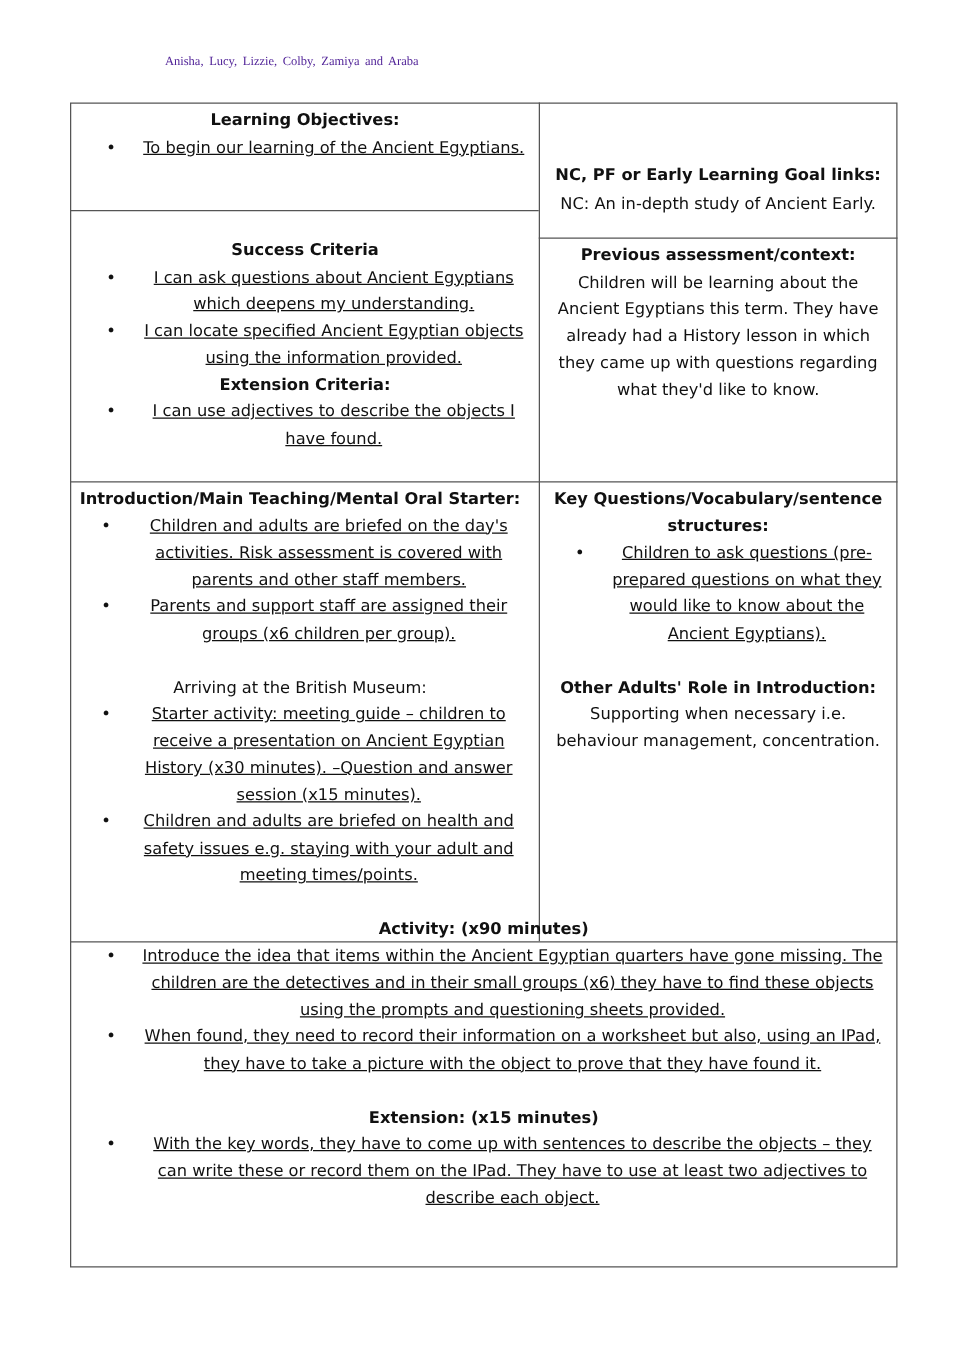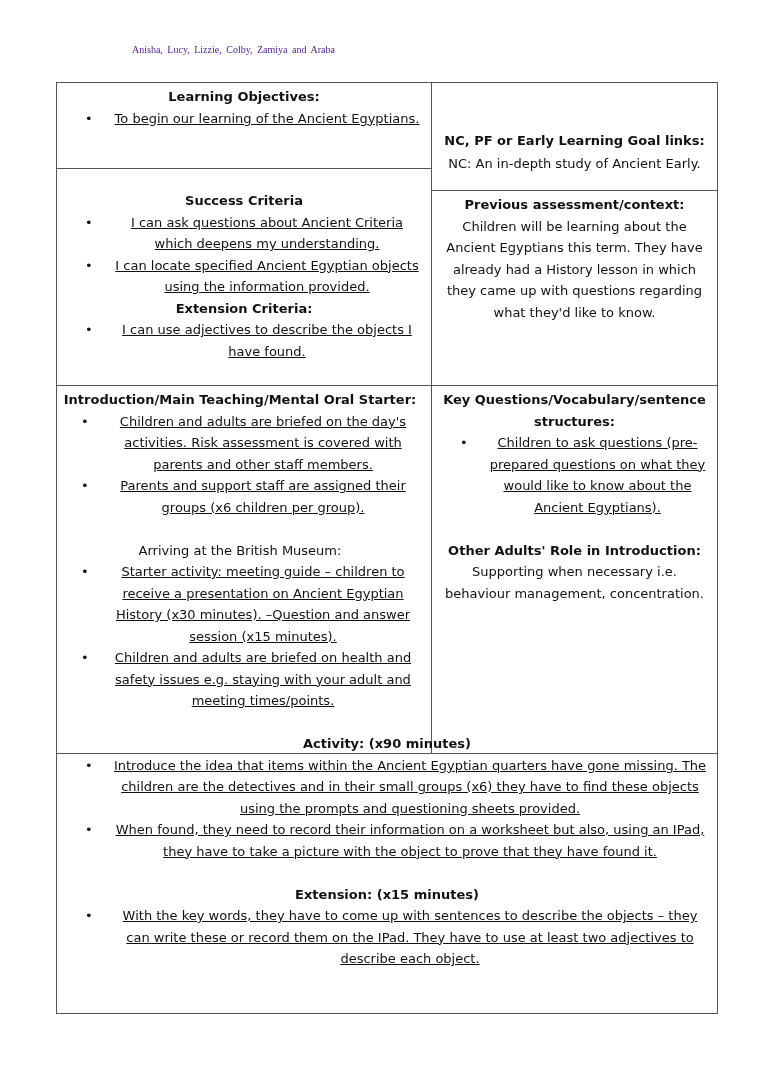--- a/index.html
+++ b/index.html
@@ -39,21 +39,21 @@
 </div>
 
 <div class="cell" style="left:432px; top:83px; width:285px; line-height:21.5px;margin-top:44px;">
   <span class="h">NC, PF or Early Learning Goal links:</span>
   <span class="p" style="line-height:24px;">NC: An in-depth study of Ancient Early.</span>
 </div>
 
 <div class="cell" style="left:57px; top:169px; width:374px;margin-top:18px;">
   <span class="h">Success Criteria</span>
   <ul>
-    <li>I can ask questions about Ancient Criteria which deepens my understanding.</li>
+    <li>I can ask questions about Ancient Egyptians which deepens my understanding.</li>
     <li>I can locate specified Ancient Egyptian objects using the information provided.</li>
   </ul>
   <span class="h">Extension Criteria:</span>
   <ul>
     <li>I can use adjectives to describe the objects I have found.</li>
   </ul>
 </div>
 
 <div class="cell" style="left:432px; top:191px; width:285px;">
   <span class="h">Previous assessment/context:</span>

